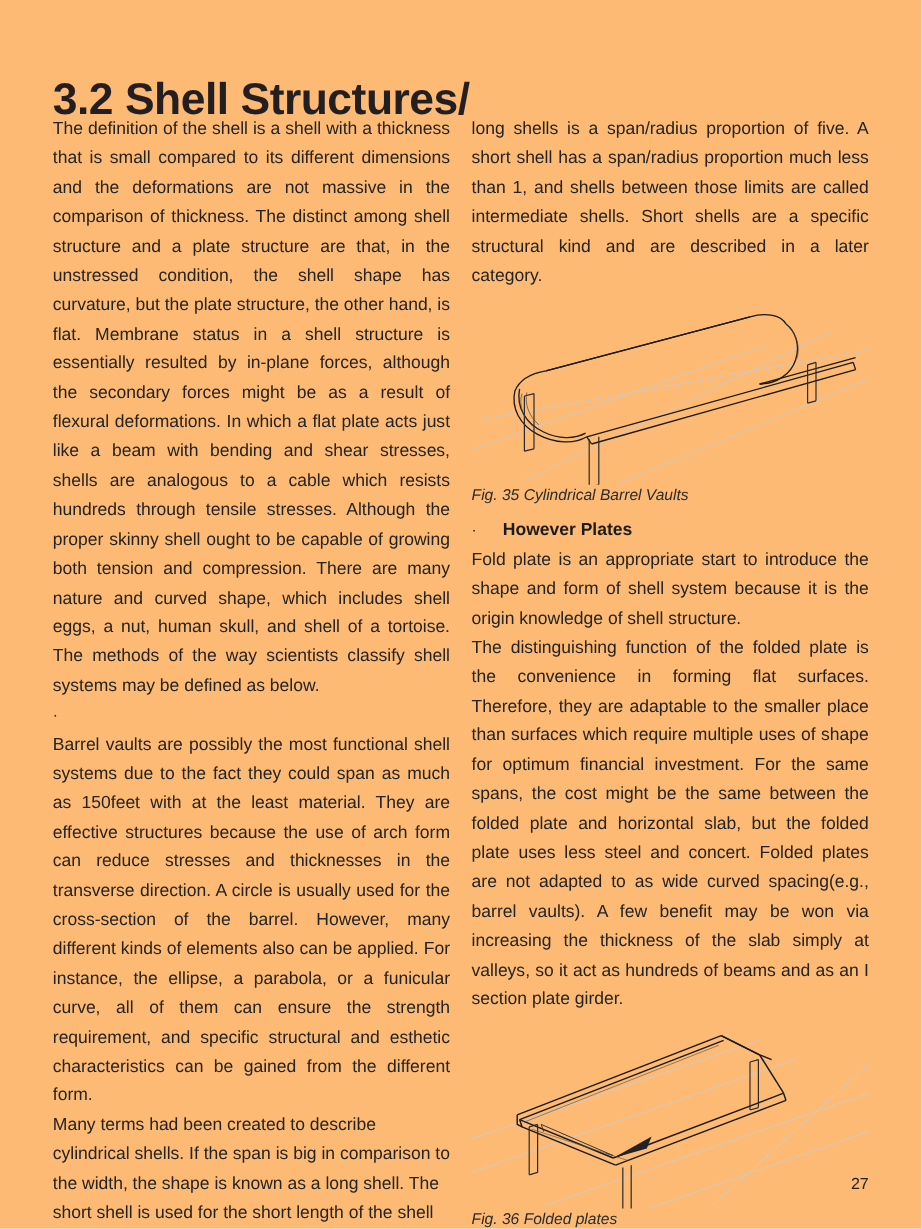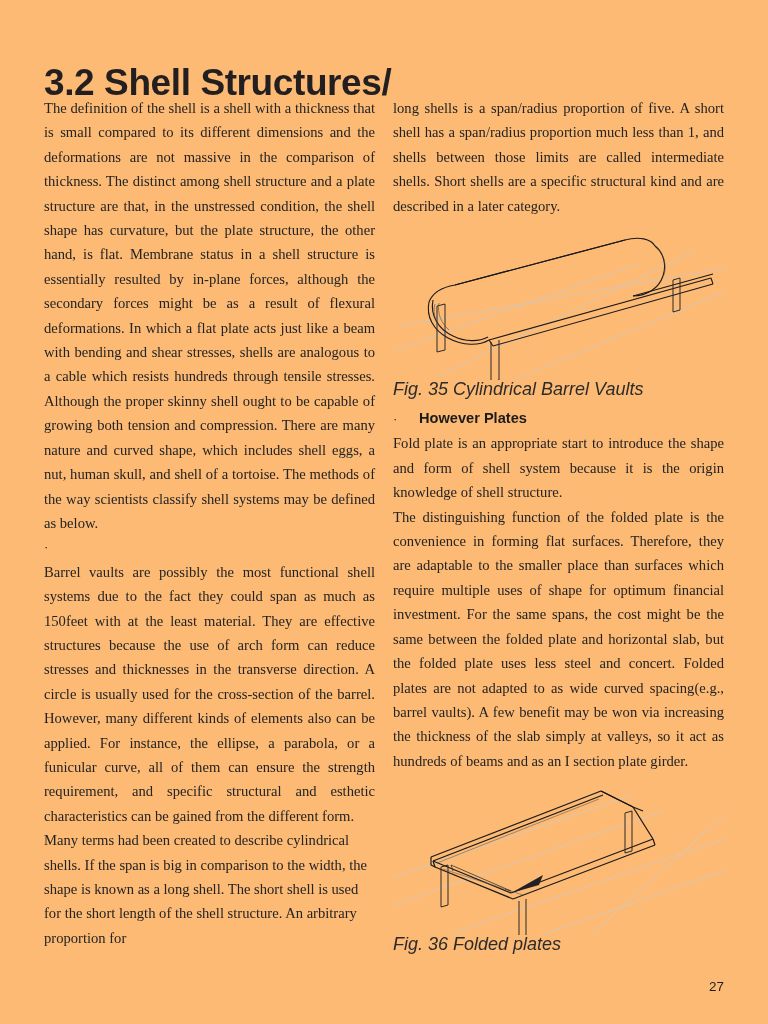--- a/index.html
+++ b/index.html
@@ -48,21 +48,20 @@
   .col-right { left: 349px; }
 
   p.body-text {
     margin: 0;
     font-size: 14.6px;
     line-height: 24.4px;
     text-align: justify;
     text-justify: inter-word;
     color: #232323;
     hyphens: none;
-    font-family: Liberation Serif, serif;
   }
   p.body-text.last-ragged {
     text-align: left;
   }
   .bullet-head {
     margin: 0;
     font-size: 14.6px;
     line-height: 24.4px;
     font-weight: bold;
     color: #1b1b1b;
@@ -79,21 +78,21 @@
   }
   .figure {
     position: relative;
     width: 331px;
   }
   .figure svg {
     display: block;
   }
   .fig-caption {
     margin: 0;
-    font-size: 18px;
+    font-size: 13px;
     font-style: italic;
     color: #2b2b2b;
     line-height: 18px;
   }
   .page-number {
     position: absolute;
     right: 44px;
     bottom: 30px;
     font-size: 13.4px;
     color: #1f1f1f;

